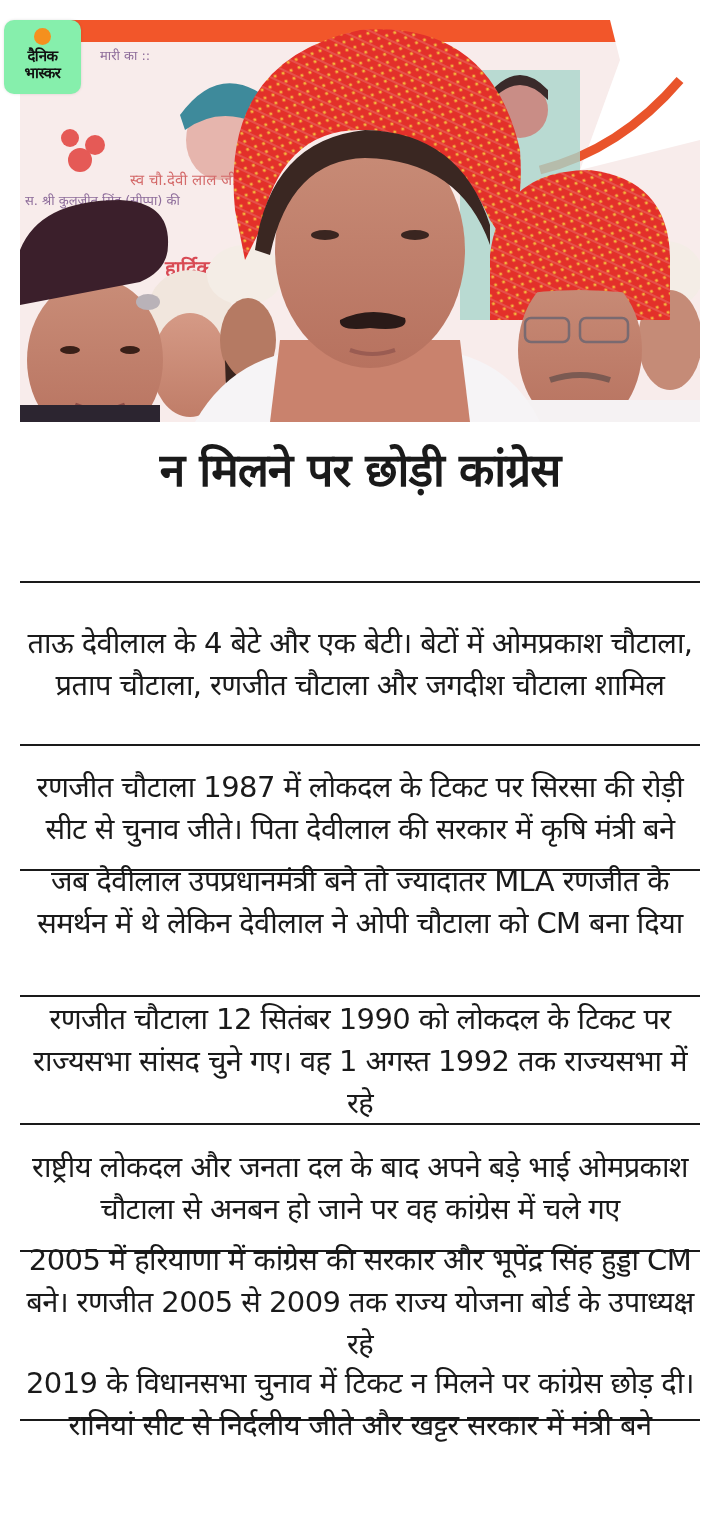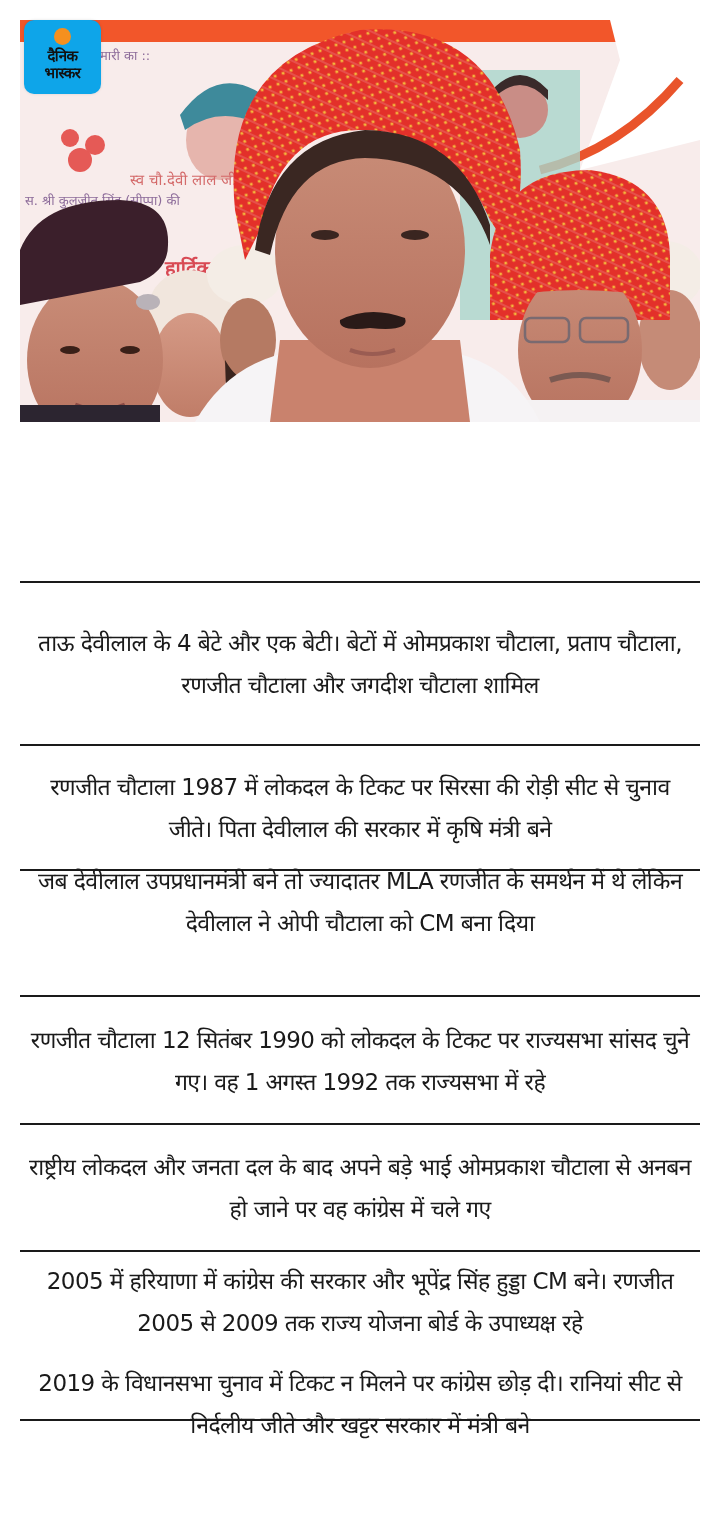--- a/index.html
+++ b/index.html
@@ -6,41 +6,41 @@
     html, body { width: 720px; height: 1540px; background: #ffffff; overflow: hidden; }
     body { font-family: "DejaVu Sans", "Liberation Sans", sans-serif; color: #1a1a1a; position: relative; }
 
     .photo {
       position: absolute; left: 20px; top: 20px; width: 680px; height: 402px;
       overflow: hidden; background: #ef4444;
     }
     .photo svg { display: block; width: 100%; height: 100%; }
 
     .logo {
-      position: absolute; left: 24px; top: 20px; width: 77px; height: 74px;
-      background: #0ea5e9; border-radius: 10px;
+      position: absolute; left: 4px; top: 20px; width: 77px; height: 74px;
+      background: #86efac; border-radius: 10px;
       box-shadow: 0 0 3px rgba(0,0,0,0.12);
       display: flex; flex-direction: column; align-items: center; justify-content: flex-start;
       padding-top: 8px;
     }
     .logo-dot { width: 17px; height: 17px; border-radius: 50%; background: #f5901e; margin-bottom: 3px; }
     .logo-line { font-family: "DejaVu Sans", sans-serif; font-weight: 700; font-size: 15px; line-height: 17px; color: #111; letter-spacing: -0.5px; }
 
     .headline {
       position: absolute; left: 20px; top: 438px; width: 680px;
       text-align: center; font-weight: 700; font-size: 46px; line-height: 64px;
       color: #1a1a1a; letter-spacing: -1px;
     }
 
     .divider { position: absolute; left: 20px; width: 680px; height: 2px; background: #1a1a1a; }
 
     .fact {
       position: absolute; left: 20px; width: 680px;
       display: flex; align-items: center; justify-content: center;
-      text-align: center; font-size: 23px; line-height: 42px; color: #1a1a1a;
+      text-align: center; font-size: 29px; line-height: 42px; color: #1a1a1a;
       padding: 0 6px; letter-spacing: -0.6px;
     }
   </style>
 </head>
 <body>
 
 <div class="photo">
   <svg viewBox="0 0 680 402" preserveAspectRatio="none">
     <defs>
       <pattern id="bandhani" width="12" height="12" patternUnits="userSpaceOnUse" patternTransform="rotate(25)">
@@ -117,20 +117,21 @@
   </svg>
 </div>
 
 <div class="logo">
   <div class="logo-dot"></div>
   <div class="logo-line">दैनिक</div>
   <div class="logo-line">भास्कर</div>
 </div>
 
 <div class="headline">
+  <div>न मिलने पर छोड़ी कांग्रेस</div>
 </div>
 
 <div class="divider" style="top:581px"></div>
 <div class="fact" style="top:583px;height:162px">ताऊ देवीलाल के 4 बेटे और एक बेटी। बेटों में ओमप्रकाश चौटाला, प्रताप चौटाला, रणजीत चौटाला और जगदीश चौटाला शामिल</div>
 
 <div class="divider" style="top:744px"></div>
 <div class="fact" style="top:746px;height:124px">रणजीत चौटाला 1987 में लोकदल के टिकट पर सिरसा की रोड़ी सीट से चुनाव जीते। पिता देवीलाल की सरकार में कृषि मंत्री बने</div>
 
 <div class="divider" style="top:869px"></div>
 <div class="fact" style="top:839px;height:125px">जब देवीलाल उपप्रधानमंत्री बने तो ज्यादातर MLA रणजीत के समर्थन में थे लेकिन देवीलाल ने ओपी चौटाला को CM बना दिया</div>

